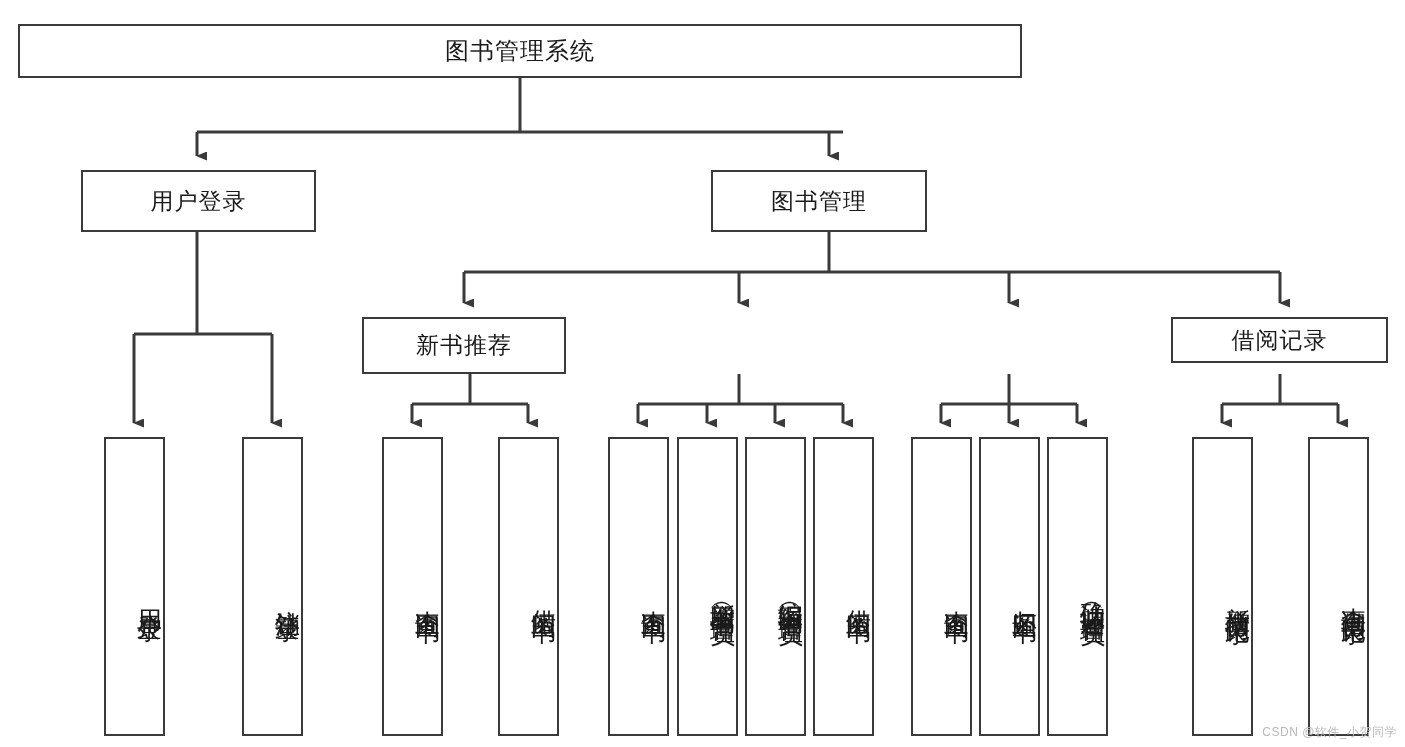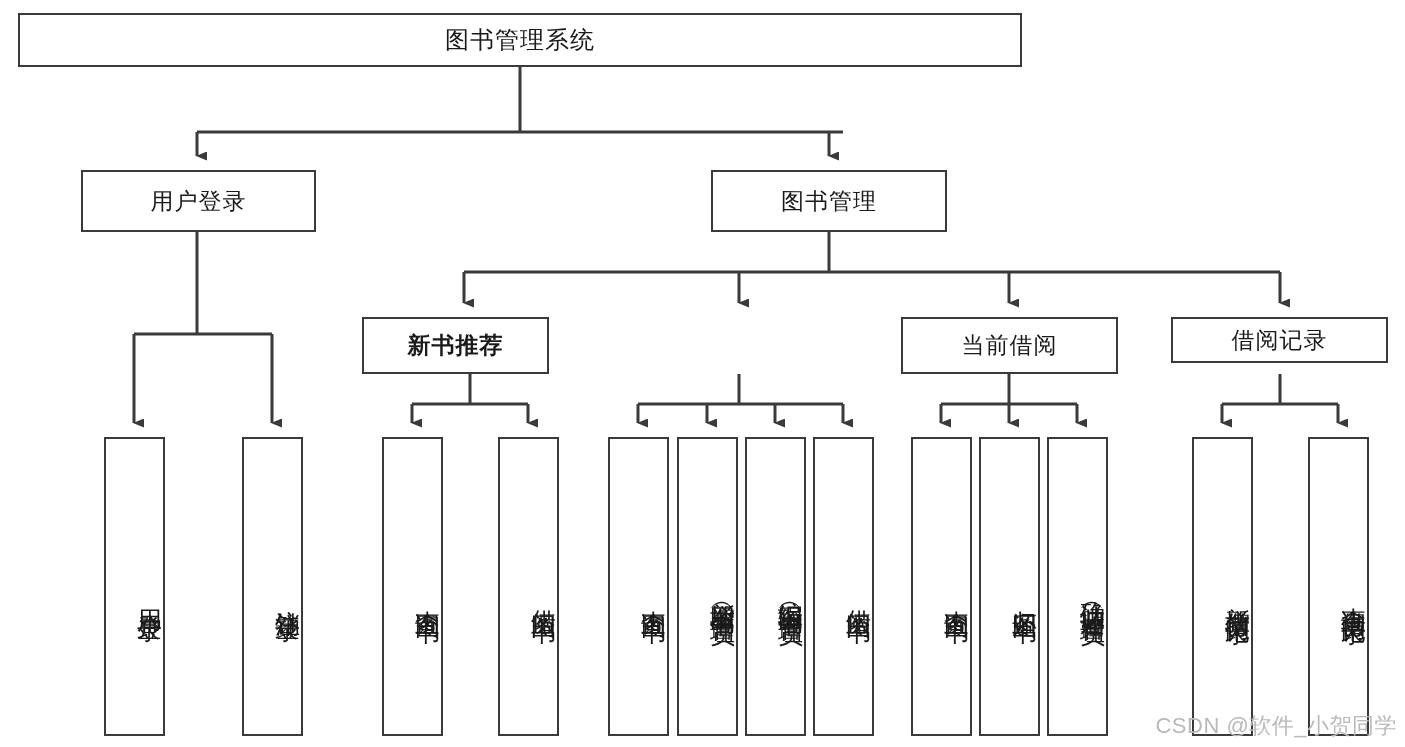--- a/index.html
+++ b/index.html
@@ -57,21 +57,21 @@
   .node-v .vtext {
     writing-mode: vertical-rl;
     text-orientation: upright;
     display: block;
     margin-top: 18px;
   }
   .watermark {
     position: absolute;
     right: 8px;
     bottom: 6px;
-    font-size: 22px;
+    font-size: 12px;
     color: #b9b9b9;
     white-space: nowrap;
     z-index: 6;
     letter-spacing: 0.5px;
   }
 </style>
 </head>
 <body>
 
 <div id="canvas">
@@ -119,36 +119,33 @@
       <path d="M1009,404 L1009,423" marker-end="url(#arrowhead)"></path>
       <path d="M1077,404 L1077,423" marker-end="url(#arrowhead)"></path>
 
       <path d="M1280,374 L1280,404"></path>
       <path d="M1222,404 L1338,404"></path>
       <path d="M1222,404 L1222,423" marker-end="url(#arrowhead)"></path>
       <path d="M1338,404 L1338,423" marker-end="url(#arrowhead)"></path>
     </g>
   </svg>
 
-  <div class="node node-h node-root" style="left:18px; top:13px; width:1004px; height:54px;">
+  <div class="node node-h node-root" style="left:18px; top:24px; width:1004px; height:54px;">
     <span>图书管理系统</span>
   </div>
 
   <div class="node node-h" style="left:81px; top:170px; width:235px; height:62px;">
     <span>用户登录</span>
   </div>
-  <div class="node node-h" style="left:711px; top:170px; width:236px; height:62px;">
+  <div class="node node-h" style="left:711px; top:170px; width:216px; height:62px;">
     <span>图书管理</span>
   </div>
 
-  <div class="node node-h" style="left:362px; top:317px; width:187px; height:57px;font-weight:bold;">
+  <div class="node node-h" style="left:362px; top:317px; width:204px; height:57px;">
     <span>新书推荐</span>
-  </div>
-  <div class="node node-h" style="left:901px; top:317px; width:217px; height:57px;">
-    <span>当前借阅</span>
   </div>
   <div class="node node-h" style="left:1171px; top:317px; width:217px; height:46px;">
     <span>借阅记录</span>
   </div>
 
   <div class="node node-v" style="left:104px; top:437px; width:61px; height:299px;">
     <span class="vtext">用户登录</span>
   </div>
   <div class="node node-v" style="left:242px; top:437px; width:61px; height:299px;">
     <span class="vtext">注销登录</span>

